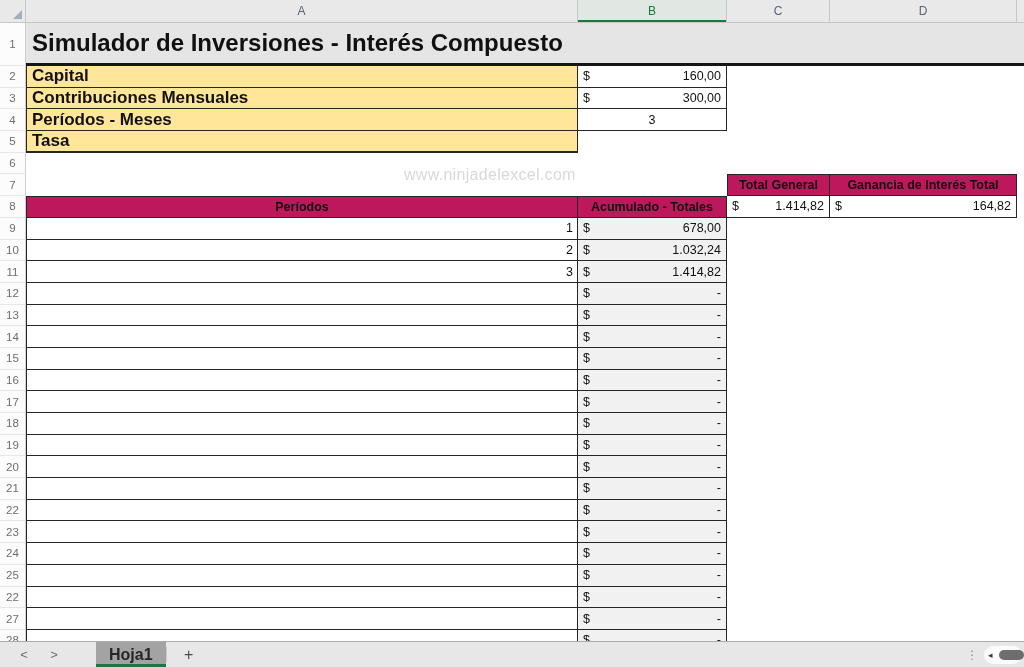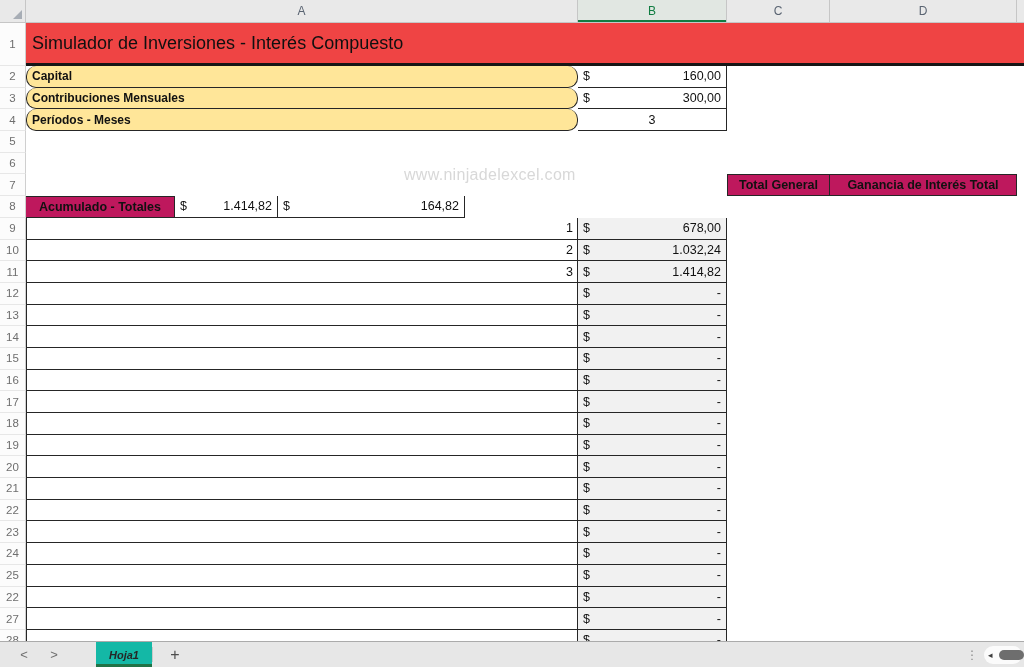--- a/index.html
+++ b/index.html
@@ -22,41 +22,41 @@
   .grid{position:absolute;top:23px;left:0;width:100%;height:618px;overflow:hidden;background:#fff;}
   .r{display:flex;width:100%;height:21.7px;box-sizing:border-box;}
   .r.title-r{height:43px;}
   .rn{width:26px;flex:none;display:flex;align-items:center;justify-content:center;
       font-size:11.5px;color:#6E6E6E;background:#FCFCFC;box-sizing:border-box;
       border-right:1px solid #CFCFCF;border-bottom:1px solid #E7E7E7;}
   .c{flex:none;box-sizing:border-box;font-size:12.5px;display:flex;align-items:center;overflow:hidden;}
   .w-a{width:552px}.w-b{width:149px}.w-c{width:103px}.w-d{width:187px}.w-ab{width:701px}
   .bl{border-left:1px solid #262626}.br{border-right:1px solid #262626}
   .bt{border-top:1px solid #262626}.bb{border-bottom:1px solid #262626}
-  .title-cell{width:998px;background:#ef4444;border-bottom:3px solid #161616;
-              padding-left:6px;font-size:18px;font-weight:normal;color:#101010;}
-  .lbl{background:#FFE699;font-weight:bold;padding-left:5px;font-size:12px;border-radius:10px;}
+  .title-cell{width:998px;background:#e5e5e5;border-bottom:3px solid #161616;
+              padding-left:6px;font-size:24px;font-weight:bold;color:#101010;}
+  .lbl{background:#FFE699;font-weight:bold;padding-left:5px;font-size:17px;}
   .val{background:#fff;}
   .center{justify-content:center;}
   .money{justify-content:space-between;padding:0 5px;}
   .lastinput .bb{border-bottom-width:2px;}
   .hdr-blue{background:#be185d;font-weight:bold;justify-content:center;font-size:12.5px;}
   .gray{background:#F1F1F1;}
   .per{background:#fff;justify-content:flex-end;padding-right:4px;}
 
   .wm{position:absolute;left:404px;top:166px;font-size:16px;color:#D8D8D8;letter-spacing:.3px;}
 
   
   .tabbar{position:absolute;left:0;bottom:0;width:100%;height:26px;background:#E7E7E7;
           border-top:1px solid #ABABAB;box-sizing:border-box;display:flex;align-items:stretch;}
   .tnav{width:24px;margin-left:12px;display:flex;align-items:center;justify-content:center;
         color:#6F6F6F;font-size:13px;cursor:default;}
   .tnav.second{margin-left:6px;}
-  .tab{margin-left:30px;padding:0 13px;background:#14b8a6;display:flex;align-items:center;
-       font-size:11px;font-weight:bold;color:#262626;box-shadow:inset 0 -3px 0 #217346;font-style:italic;}
+  .tab{margin-left:30px;padding:0 13px;background:#a3a3a3;display:flex;align-items:center;
+       font-size:16px;font-weight:bold;color:#262626;box-shadow:inset 0 -3px 0 #217346;}
   .tabsep{width:1px;background:#C9C9C9;margin:5px 0;}
   .addtab{width:44px;display:flex;align-items:center;justify-content:center;color:#4d4d4d;font-size:16px;}
   .splitter{position:absolute;left:966px;top:0;height:26px;display:flex;align-items:center;
             color:#8A8A8A;font-size:12px;}
   .hscroll{position:absolute;left:984px;top:4px;width:38px;height:18px;background:#FBFBFB;
            border-radius:9px;}
   .scroll-arrow{position:absolute;left:4px;top:4px;font-size:9px;color:#3d3d3d;line-height:10px;}
   .thumb{position:absolute;left:15px;top:4px;width:25px;height:10px;background:#6E6E6E;border-radius:5px;}
 </style>
 </head>
@@ -94,32 +94,34 @@
           <span>300,00</span>
         </div>
       </div>
       <div class="r">
         <div class="rn">4</div>
         <div class="c w-a lbl bl br bb">Períodos - Meses</div>
         <div class="c w-b val center br bb">3</div>
       </div>
       <div class="r lastinput">
         <div class="rn">5</div>
+        <div class="c w-a lbl bl br bb">Tasa</div>
       </div>
       <div class="r">
         <div class="rn">6</div>
       </div>
       <div class="r">
         <div class="rn">7</div>
         <div class="c w-ab"></div>
         <div class="c w-c hdr-blue bl bt br bb">Total General</div>
         <div class="c w-d hdr-blue bt br bb">Ganancia de Interés Total</div>
       </div>
       <div class="r">
         <div class="rn">8</div>
+        <div class="c w-a hdr-blue bl bt br bb">Períodos</div>
         <div class="c w-b hdr-blue bt br bb">Acumulado - Totales</div>
         <div class="c money w-c val br bb">
           <span>$</span>
           <span>1.414,82</span>
         </div>
         <div class="c money w-d val br bb">
           <span>$</span>
           <span>164,82</span>
         </div>
       </div>

